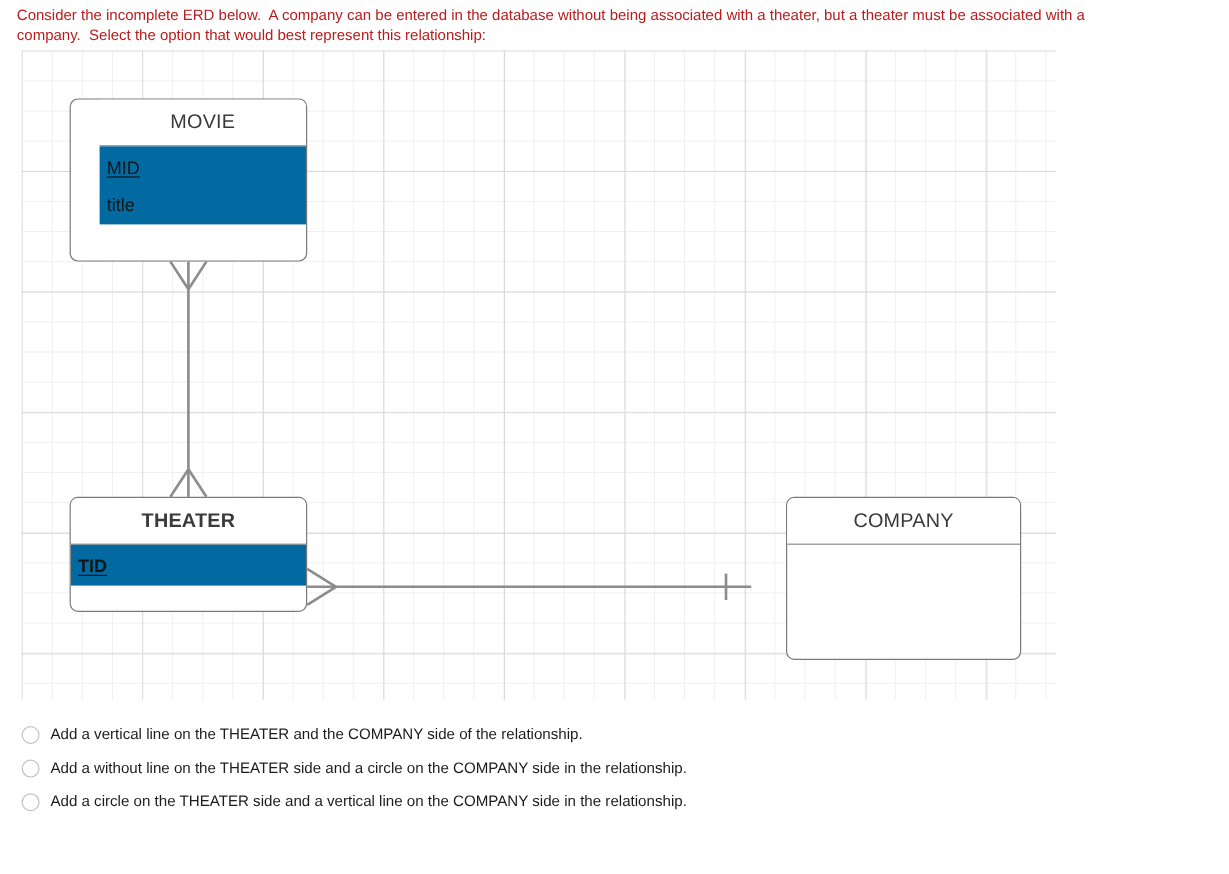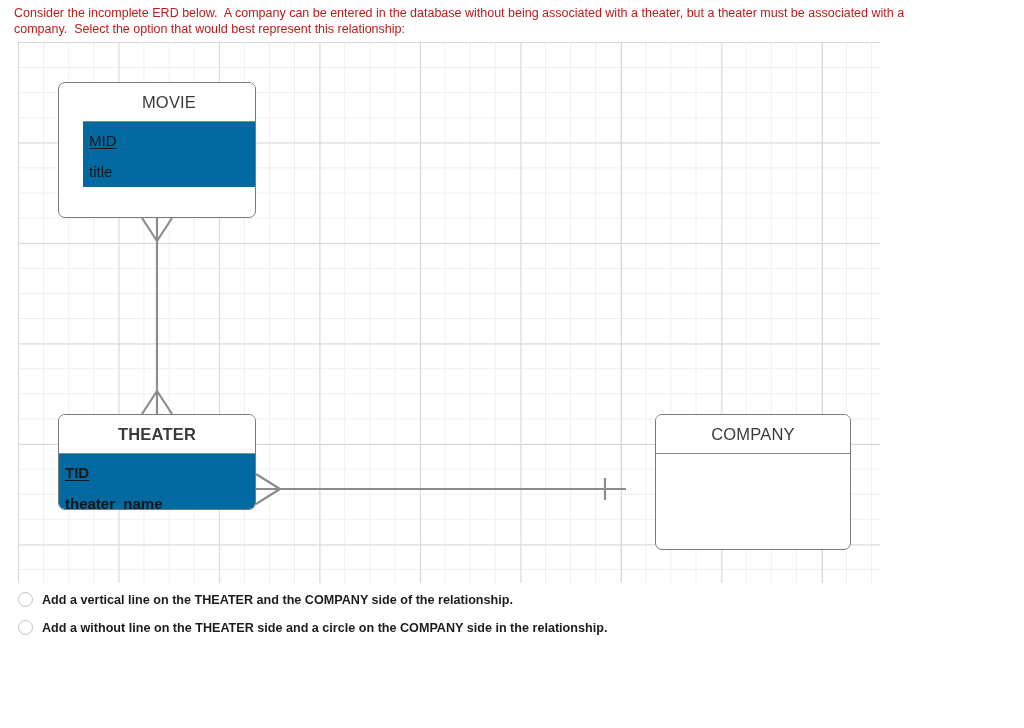--- a/index.html
+++ b/index.html
@@ -97,23 +97,22 @@
 
   
   #options {
     position: absolute;
     left: 14px;
     top: 592px;
     width: 990px;
   }
   .option {
     display: flex;
-    align-items: flex-start;
+    align-items: flex-end;
     height: 28px;
-    font-weight: bold;
   }
   .radio {
     width: 13px;
     height: 13px;
     border: 1.2px solid #c2c2c2;
     border-radius: 50%;
     background: #ffffff;
     flex: 0 0 auto;
     margin-left: 4px;
     margin-right: 9px;
@@ -164,31 +163,34 @@
     <div class="entity-attrs">
       <div class="attr pk"><span>MID</span></div>
       <div class="attr"><span>title</span></div>
     </div>
   </div>
 
   <div class="entity" id="entity-theater">
     <div class="entity-title">THEATER</div>
     <div class="entity-attrs">
       <div class="attr pk"><span>TID</span></div>
-      <div class="attr"><span>theater_name</span></div>
     </div>
   </div>
 
   <div class="entity" id="entity-company">
     <div class="entity-title">COMPANY</div>
   </div>
 </div>
 
 <div id="options">
   <div class="option">
     <span class="radio"></span>
     <span class="option-label">Add a vertical line on the THEATER and the COMPANY side of the relationship.</span>
   </div>
   <div class="option">
     <span class="radio"></span>
     <span class="option-label">Add a without line on the THEATER side and a circle on the COMPANY side in the relationship.</span>
   </div>
+  <div class="option">
+    <span class="radio"></span>
+    <span class="option-label">Add a circle on the THEATER side and a vertical line on the COMPANY side in the relationship.</span>
+  </div>
 </div>
 
 </body></html>

